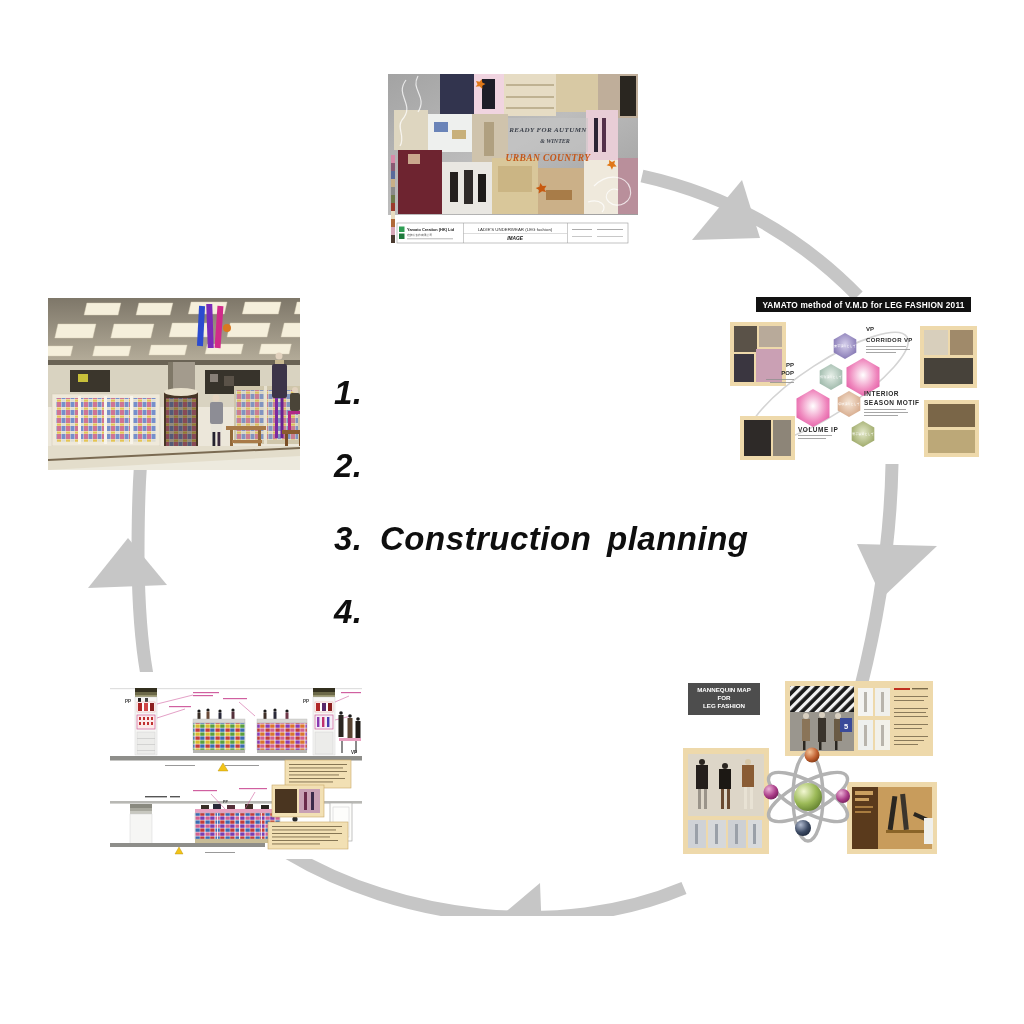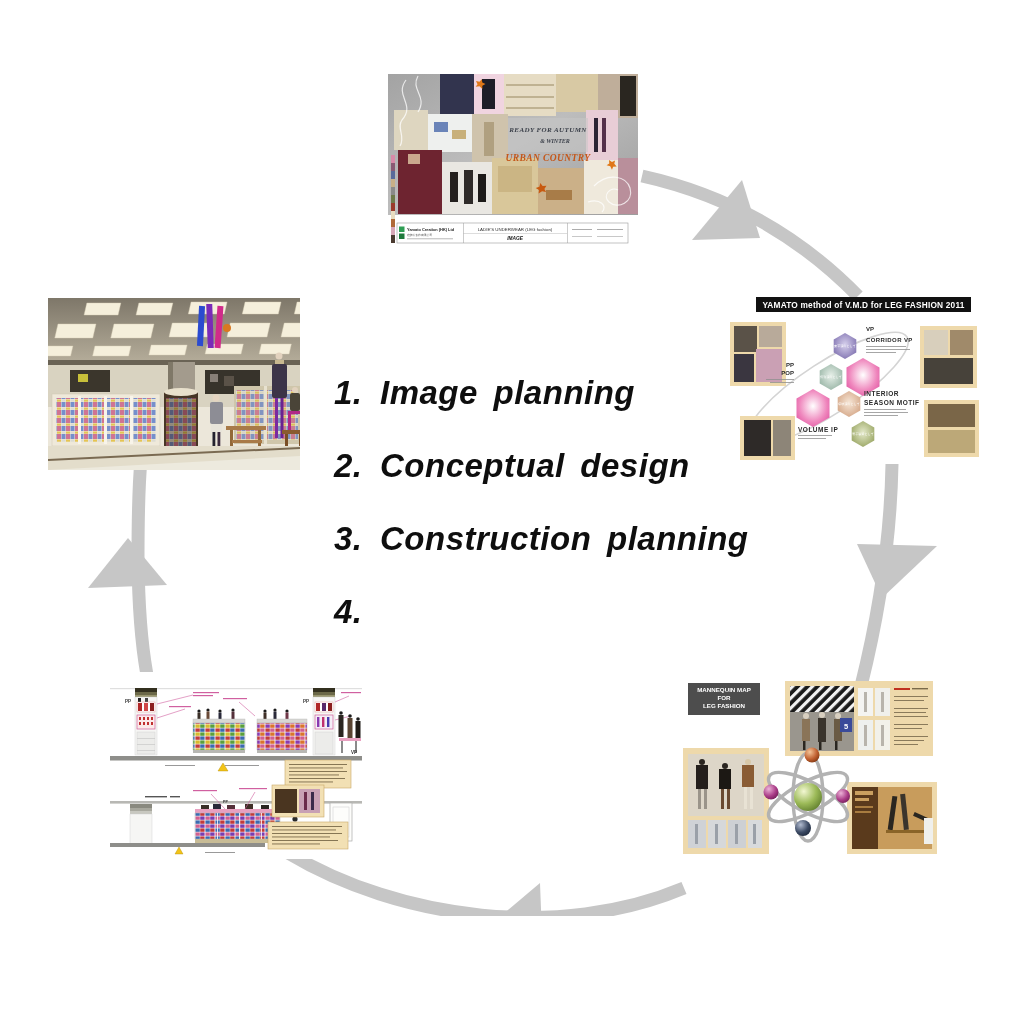--- a/index.html
+++ b/index.html
@@ -674,25 +674,23 @@
 
       <rect x="0" y="148" width="252" height="24" fill="#e3ddcb"></rect>
       <path d="M0 162 L252 150" stroke="#7a6a52" stroke-width="2" fill="none"></path>
       <path d="M0 172 L252 158 L252 172 Z" fill="#edeade"></path>
     </svg>
   </div>
 
   <div class="steps">
     <div class="step">
       <span class="num">1.</span>
-      <span class="lbl">Image planning</span>
     </div>
     <div class="step">
       <span class="num">2.</span>
-      <span class="lbl">Conceptual design</span>
     </div>
     <div class="step">
       <span class="num">3.</span>
       <span class="lbl">Construction planning</span>
     </div>
     <div class="step">
       <span class="num">4.</span>
     </div>
   </div>
 

